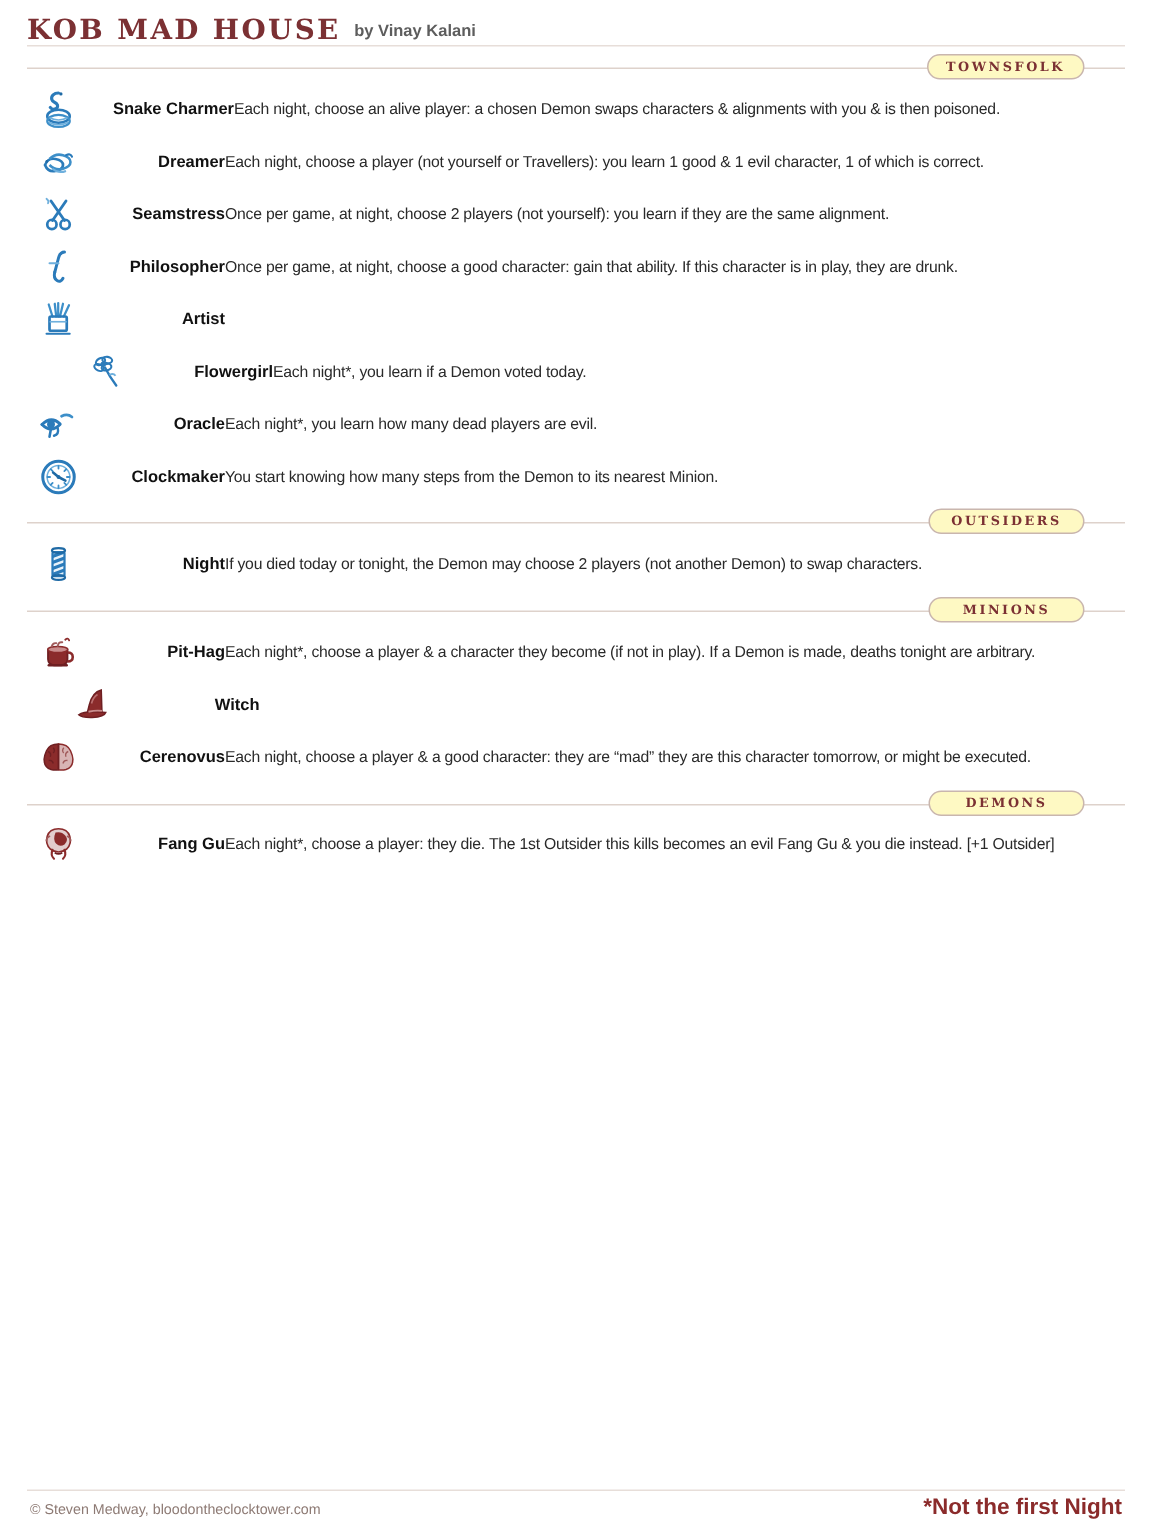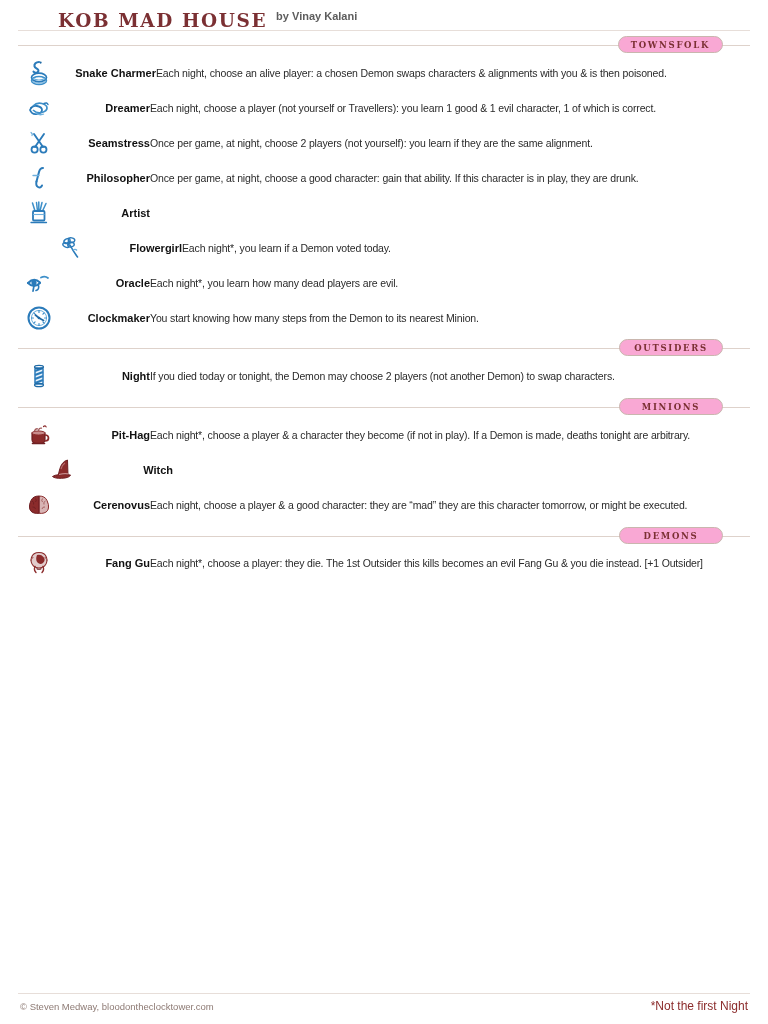--- a/index.html
+++ b/index.html
@@ -18,23 +18,22 @@
 
   
   .sheet-header {
     position: absolute;
     left: 0; right: 0;
     top: 10px;
     height: 34px;
   }
   .title-row {
     display: flex;
-    align-items: flex-start;
+    align-items: center;
     padding-left: 18px;
-    margin-left: 40px;
   }
   .script-title {
     font-family: "DejaVu Serif", serif;
     font-size: 18.5px;
     font-weight: bold;
     letter-spacing: 1.6px;
     color: #7b3033;
     text-transform: uppercase;
     white-space: nowrap;
   }
@@ -71,21 +70,21 @@
   }
   .section-badge {
     position: absolute;
     right: 45px;
     top: 0;
     height: 17px;
     min-width: 104px;
     box-sizing: border-box;
     border: 1px solid #c9b6ae;
     border-radius: 9px;
-    background: #f9a8d4;
+    background: #fef9c3;
     display: flex;
     align-items: center;
     justify-content: center;
     padding: 0 12px;
   }
   .section-badge span {
     font-family: "DejaVu Serif", serif;
     font-size: 8.5px;
     font-weight: bold;
     letter-spacing: 1.7px;
@@ -150,22 +149,22 @@
     left: 20px;
     bottom: 12px;
     font-size: 9.5px;
     color: #8d7a74;
     white-space: nowrap;
   }
   .footer-right {
     position: absolute;
     right: 20px;
     bottom: 11px;
-    font-size: 12px;
-    font-weight: normal;
+    font-size: 15px;
+    font-weight: bold;
     color: #8b2b2b;
     white-space: nowrap;
   }
 </style>
 </head>
 <body>
 
 <div class="sheet-header">
   <div class="title-row">
     <div class="script-title">KOB MAD HOUSE</div>

